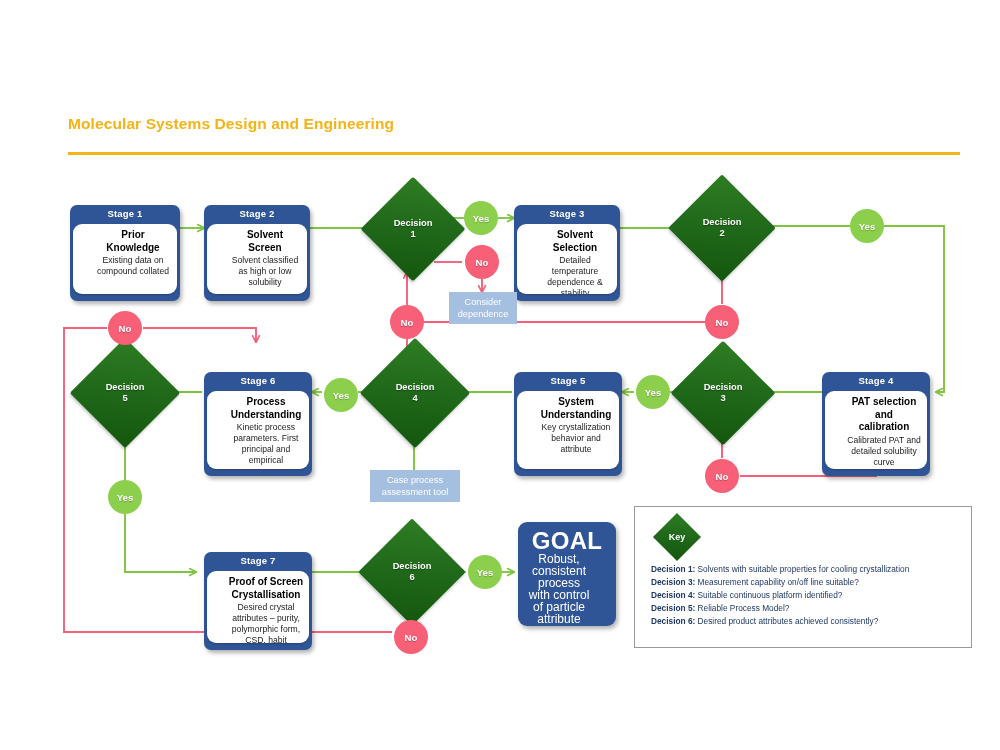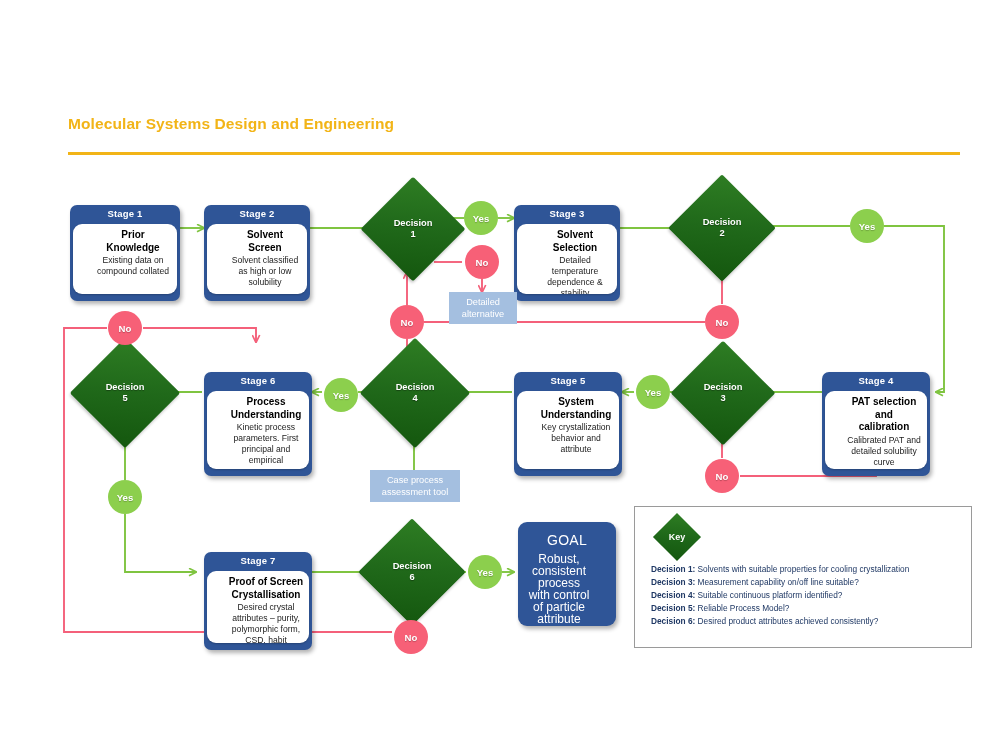--- a/index.html
+++ b/index.html
@@ -101,22 +101,22 @@
     position: absolute;
     border-radius: 9px;
     background: #2F5597;
     box-shadow: 2px 3px 4px rgba(0,0,0,0.30);
     text-align: center;
     color: #ffffff;
     box-sizing: border-box;
     padding-top: 8px;
   }
   #goal-title {
-    font-size: 14px;
-    font-weight: normal;
+    font-size: 24px;
+    font-weight: bold;
     line-height: 21px;
     letter-spacing: 0.3px;
   }
   #goal-sub {
     font-size: 12px;
     line-height: 12px;
     padding: 2px 24px 0 8px;
   }
 
   
@@ -455,21 +455,21 @@
 
   <div class="pill yes" style="left:324px; top:378px; width:34px; height:34px;">Yes</div>
   <div class="pill no" style="left:390px; top:305px; width:34px; height:34px;">No</div>
 
   <div class="pill yes" style="left:108px; top:480px; width:34px; height:34px;">Yes</div>
   <div class="pill no" style="left:108px; top:311px; width:34px; height:34px;">No</div>
 
   <div class="pill yes" style="left:468px; top:555px; width:34px; height:34px;">Yes</div>
   <div class="pill no" style="left:394px; top:620px; width:34px; height:34px;">No</div>
 
-  <div class="toolbox" style="left:449px; top:292px; width:68px; height:32px;">Detailed alternative</div>
+  <div class="toolbox" style="left:449px; top:292px; width:68px; height:32px;">Consider dependence</div>
   <div class="toolbox" style="left:370px; top:470px; width:90px; height:32px;">Case process assessment tool</div>
 
   <div id="legend">
     <div id="legend-diamond">
       <div class="shape"></div>
       <div class="dlabel">Key</div>
     </div>
     <div id="legend-list">
       <div class="legend-row">
         <span class="lk">Decision 1:</span>

